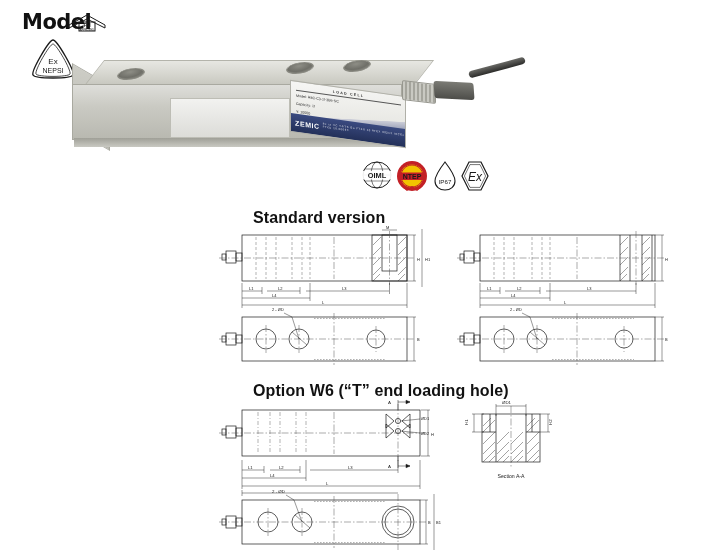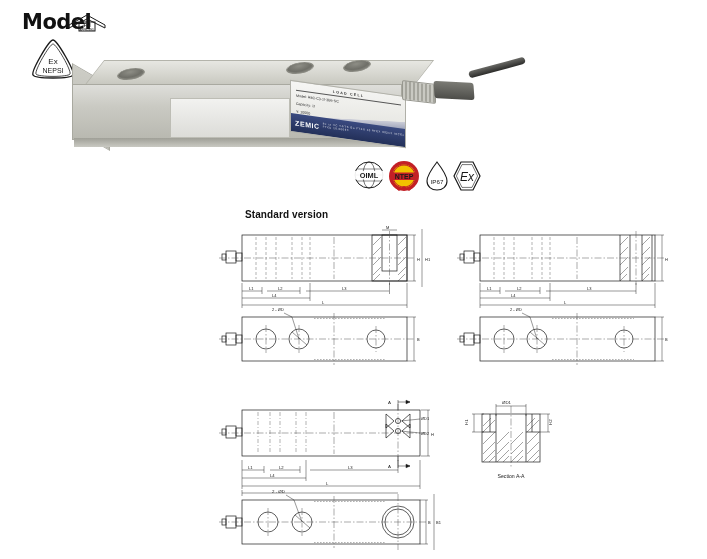--- a/index.html
+++ b/index.html
@@ -99,31 +99,31 @@
     background:linear-gradient(180deg,#7b7b75,#4d4d49);
     border-radius:3px; transform:skewY(7deg) rotate(-4deg);
   }
   .cable {
     position:absolute; left:396px; top:18px; width:58px; height:7px;
     background:linear-gradient(180deg,#6a6a66,#2c2c2a);
     border-radius:4px; transform:rotate(-15deg);
   }
 
   
-  #cert-row { position:absolute; left:352px; top:160px; width:130px; height:36px; }
+  #cert-row { position:absolute; left:360px; top:160px; width:130px; height:36px; }
   .cert-item { position:absolute; top:0; }
   .oiml { left:0px; }
   .ntep { left:36px; }
   .ip67 { left:72px; }
   .atex { left:100px; }
 
   
   .dwg-heading {
-    position:absolute; font-size:10px; font-weight:bold; color:#111;
-    letter-spacing:0.1px; white-space:nowrap;
+    position:absolute; font-size:16px; font-weight:bold; color:#111;
+    letter-spacing:0.1px; white-space:nowrap;margin-left:8px;
   }
   #head-standard { left:245px; top:209px; }
   #head-w4       { left:470px; top:209px; }
   #head-w6       { left:245px; top:382px; }
 
   
   .dwg { position:absolute; }
   #dwg-standard { left:214px; top:225px; width:226px; height:145px; }
   #dwg-w4       { left:452px; top:225px; width:238px; height:145px; }
   #dwg-w6       { left:214px; top:396px; width:230px; height:160px; }
@@ -226,20 +226,21 @@
     <div class="cert-item atex">
       <svg width="30" height="32" viewBox="0 0 30 32">
         <path d="M9 2 L21 2 L28 16 L21 30 L9 30 L2 16 Z" fill="none" stroke="#1a1a1a" stroke-width="1.2"></path>
         <path d="M10 4.6 L20 4.6 L25.6 16 L20 27.4 L10 27.4 L4.4 16 Z" fill="none" stroke="#1a1a1a" stroke-width="0.6"></path>
         <text x="15" y="21" font-size="12" text-anchor="middle" font-style="italic" font-family="'Liberation Serif',serif">Ex</text>
       </svg>
     </div>
   </div>
 
   <div class="dwg-heading" id="head-standard">Standard version</div>
+  <div class="dwg-heading" id="head-w6">Option W6 (“T” end loading hole)</div>
 
   <div class="dwg" id="dwg-standard">
     <svg viewBox="0 0 226 145">
       <g stroke="#1a1a1a" fill="none" stroke-width="0.7">
 
         <rect x="28" y="10" width="165" height="46"></rect>
 
         <rect x="12" y="26" width="10" height="12"></rect>
         <rect x="22" y="28" width="6" height="8"></rect>
         <rect x="8" y="29" width="4" height="6"></rect>

